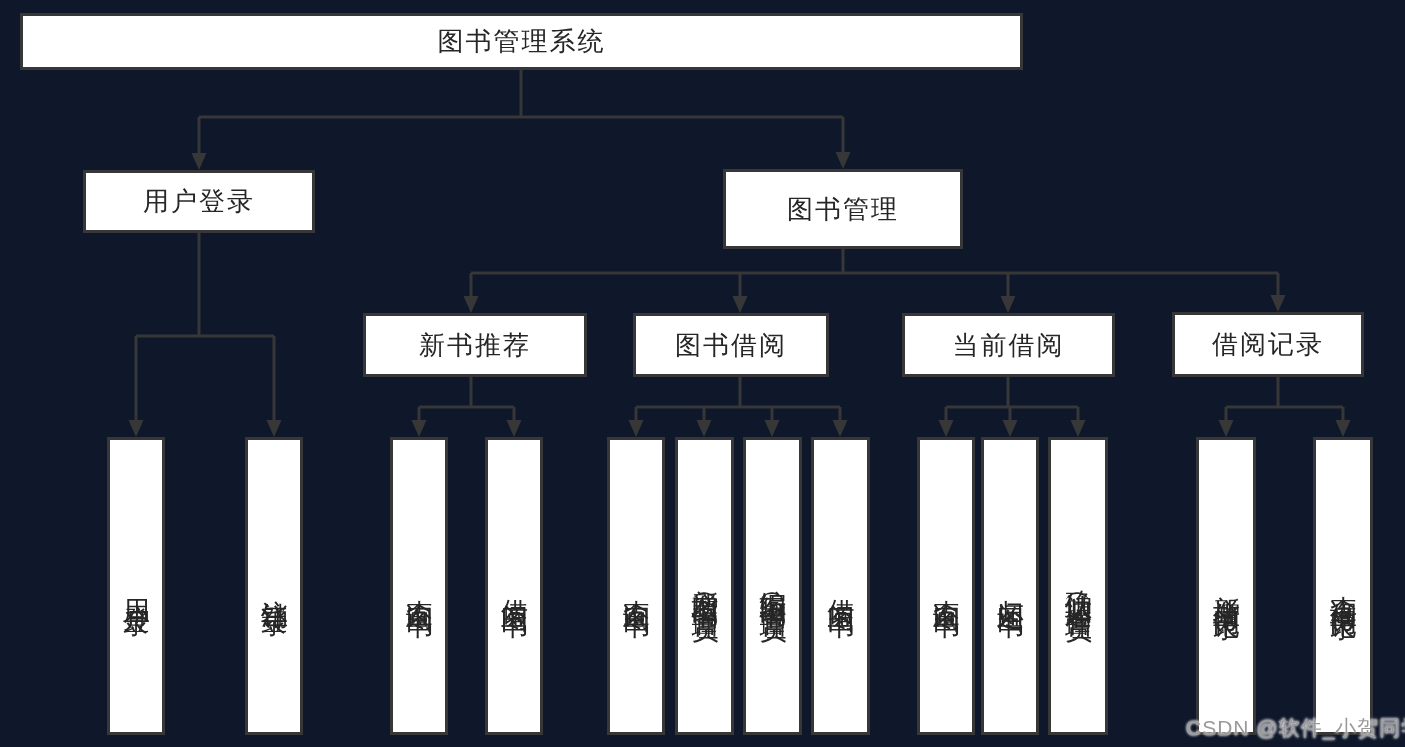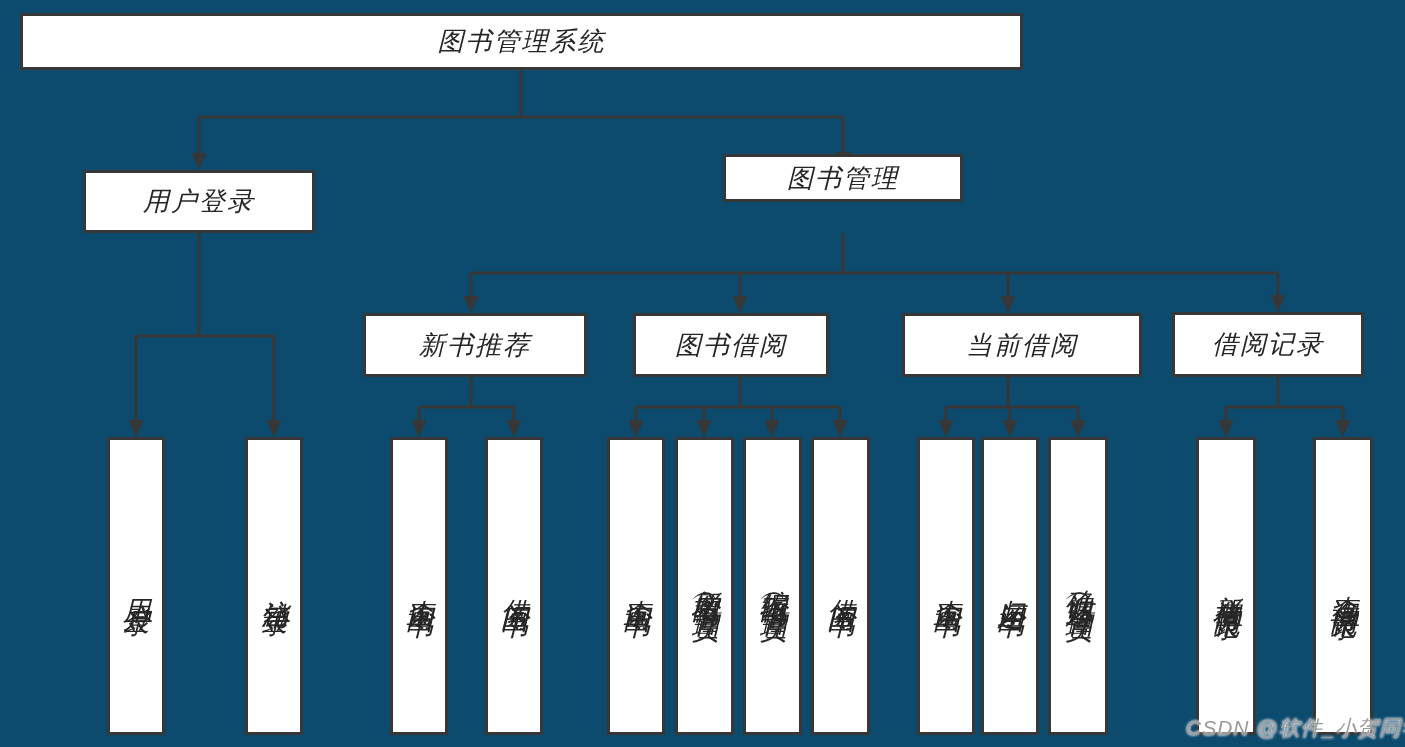--- a/index.html
+++ b/index.html
@@ -1,18 +1,18 @@
 <!DOCTYPE html>
 <html><head>
 <meta charset="utf-8">
 <style>
   html,body{margin:0;padding:0;background:#ffffff;}
   .stage{
-    position:relative;width:1405px;height:747px;background:#0c4a6e;
-    font-family:"Liberation Sans",sans-serif;overflow:hidden;font-style:italic;
+    position:relative;width:1405px;height:747px;background:#0f172a;
+    font-family:"Liberation Sans",sans-serif;overflow:hidden;
   }
   svg.wires{position:absolute;left:0;top:0;width:1405px;height:747px;}
   .box{
     position:absolute;box-sizing:border-box;background:#ffffff;
     border:3px solid #373737;display:flex;align-items:center;justify-content:center;
     color:#262626;
   }
   .h .label{font-size:26px;letter-spacing:2px;white-space:nowrap;}
   .leaf{top:437px;height:298px;}
   .leaf .label{
@@ -61,31 +61,31 @@
       </g>
   </svg>
 
   <div class="box h" style="left:20px;top:13px;width:1003px;height:57px">
     <span class="label">图书管理系统</span>
   </div>
 
   <div class="box h" style="left:83px;top:170px;width:232px;height:63px">
     <span class="label">用户登录</span>
   </div>
-  <div class="box h" style="left:723px;top:154px;width:240px;height:48px">
+  <div class="box h" style="left:723px;top:169px;width:240px;height:80px">
     <span class="label">图书管理</span>
   </div>
 
   <div class="box h" style="left:363px;top:313px;width:224px;height:64px">
     <span class="label">新书推荐</span>
   </div>
   <div class="box h" style="left:633px;top:313px;width:196px;height:64px">
     <span class="label">图书借阅</span>
   </div>
-  <div class="box h" style="left:902px;top:313px;width:240px;height:64px">
+  <div class="box h" style="left:902px;top:313px;width:213px;height:64px">
     <span class="label">当前借阅</span>
   </div>
   <div class="box h" style="left:1172px;top:312px;width:192px;height:65px">
     <span class="label">借阅记录</span>
   </div>
 
   <div class="box leaf" style="left:107px;width:58px">
     <span class="label">用户登录</span>
   </div>
   <div class="box leaf" style="left:245px;width:58px">

